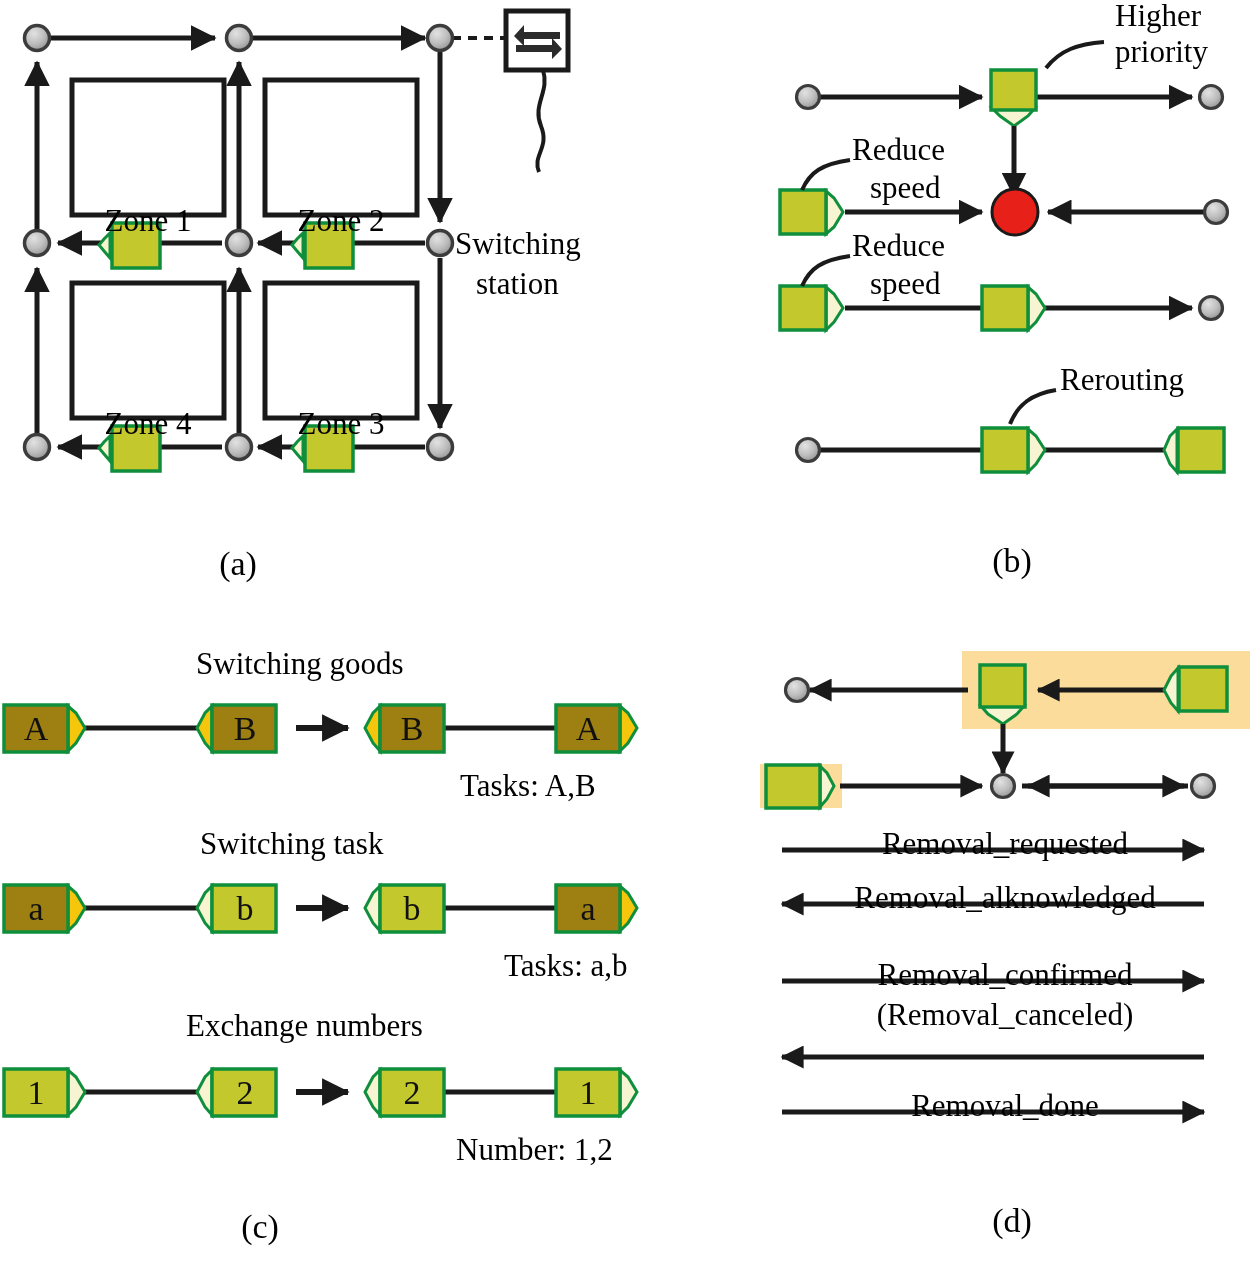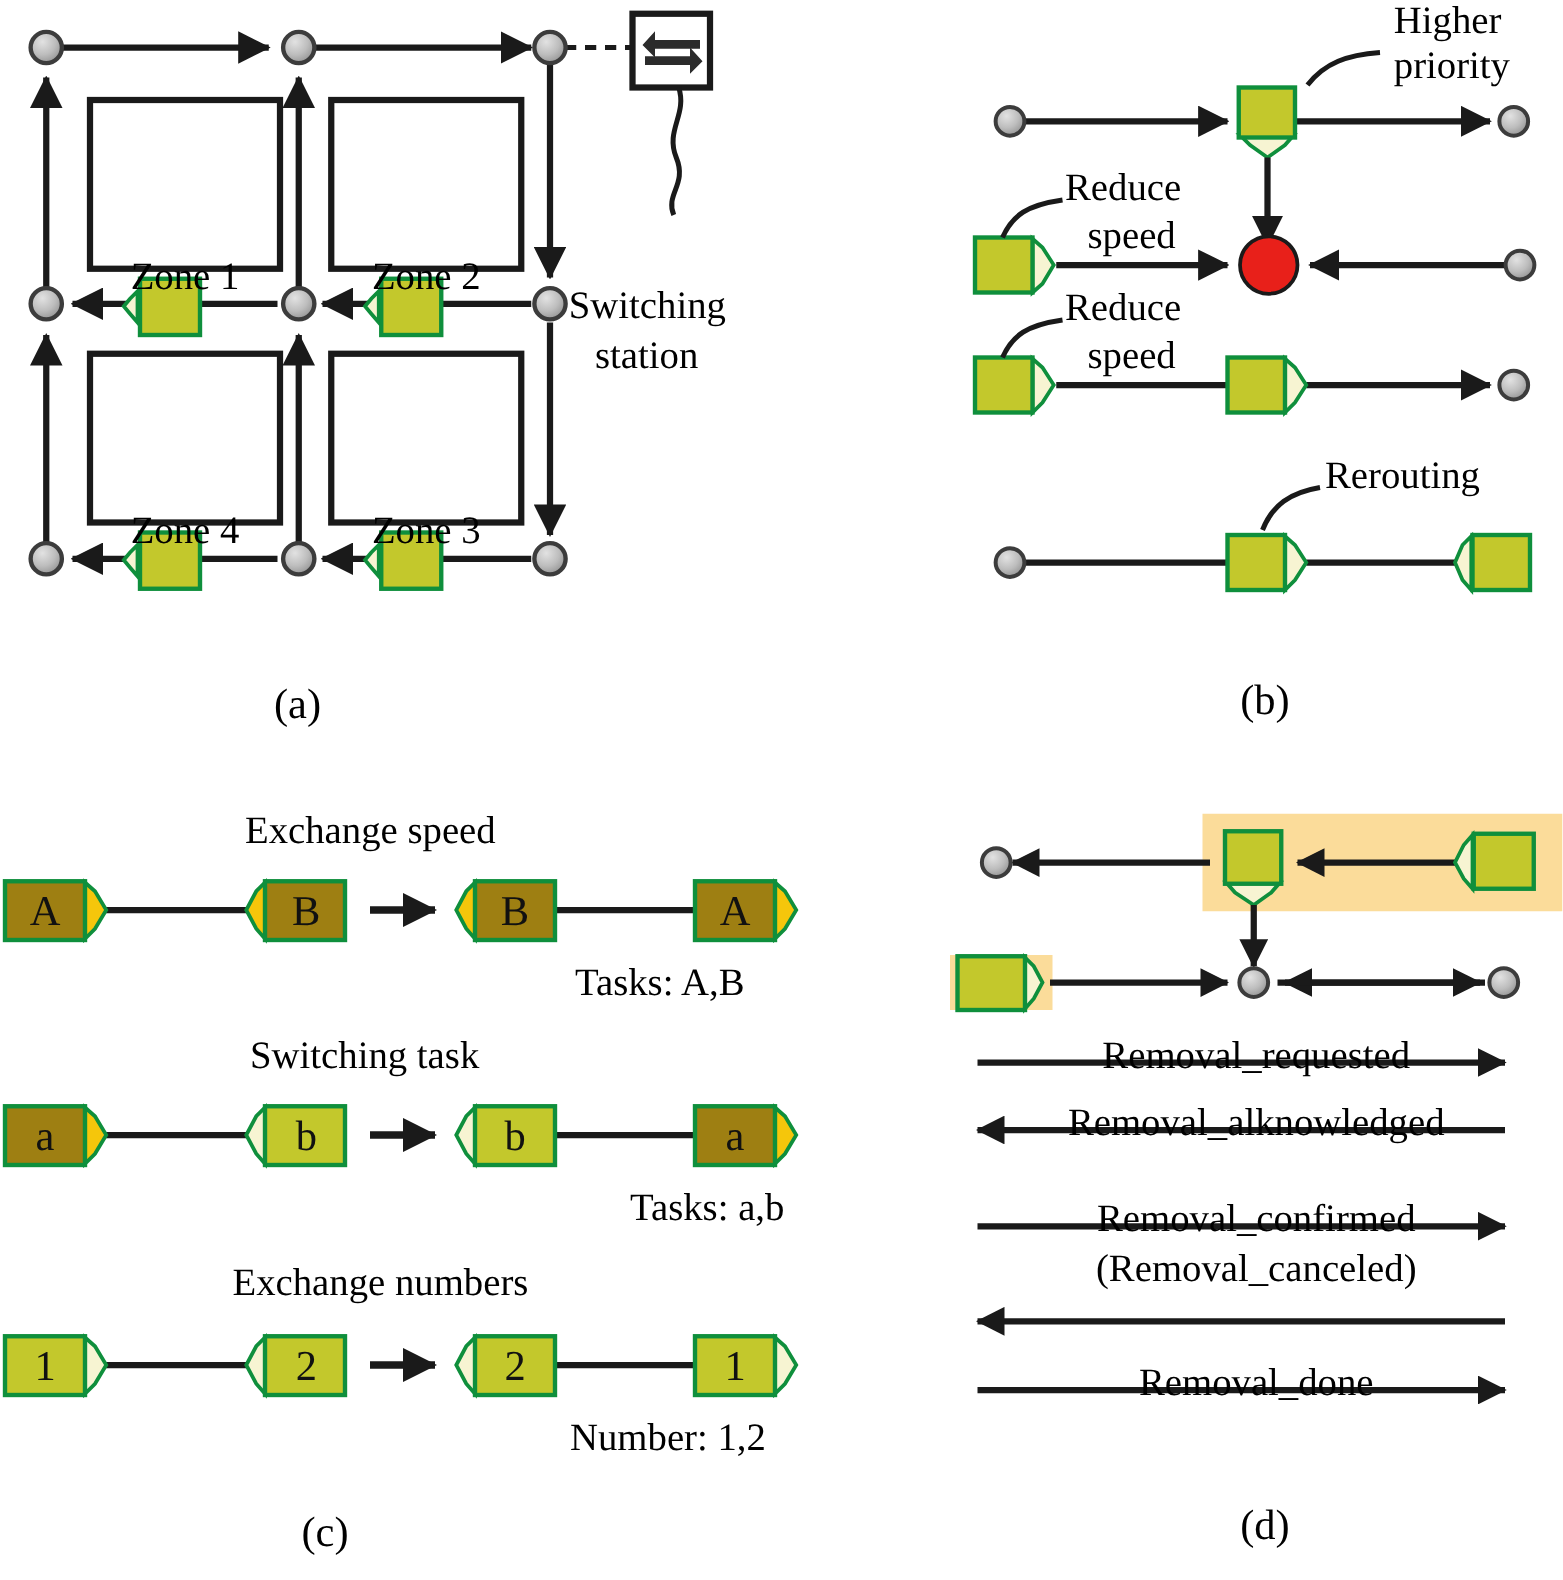--- a/index.html
+++ b/index.html
@@ -301,21 +301,21 @@
     <text x="245" y="290" font-size="34" text-anchor="middle" fill="#111">b</text>
     <text x="412" y="290" font-size="34" text-anchor="middle" fill="#111">b</text>
     <text x="588" y="290" font-size="34" text-anchor="middle" fill="#111">a</text>
 
     <text x="36" y="474" font-size="34" text-anchor="middle" fill="#111">1</text>
     <text x="245" y="474" font-size="34" text-anchor="middle" fill="#111">2</text>
     <text x="412" y="474" font-size="34" text-anchor="middle" fill="#111">2</text>
     <text x="588" y="474" font-size="34" text-anchor="middle" fill="#111">1</text>
   </svg>
 
-  <div class="lbl" style="left:196px;top:18px;">Exchange speed</div>
+  <div class="lbl" style="left:196px;top:18px;">Switching goods</div>
   <div class="lbl" style="left:460px;top:140px;">Tasks: A,B</div>
   <div class="lbl" style="left:200px;top:198px;">Switching task</div>
   <div class="lbl" style="left:484px;top:320px;margin-left:20px;">Tasks: a,b</div>
   <div class="lbl" style="left:186px;top:380px;font-family:Liberation Serif, serif;">Exchange numbers</div>
   <div class="lbl" style="left:456px;top:504px;">Number: 1,2</div>
 
   <div class="cap" style="left:200px;top:578px;">(c)</div>
 </div>
 
 <div class="panel" style="left:760px;top:640px;width:490px;height:624px;">

